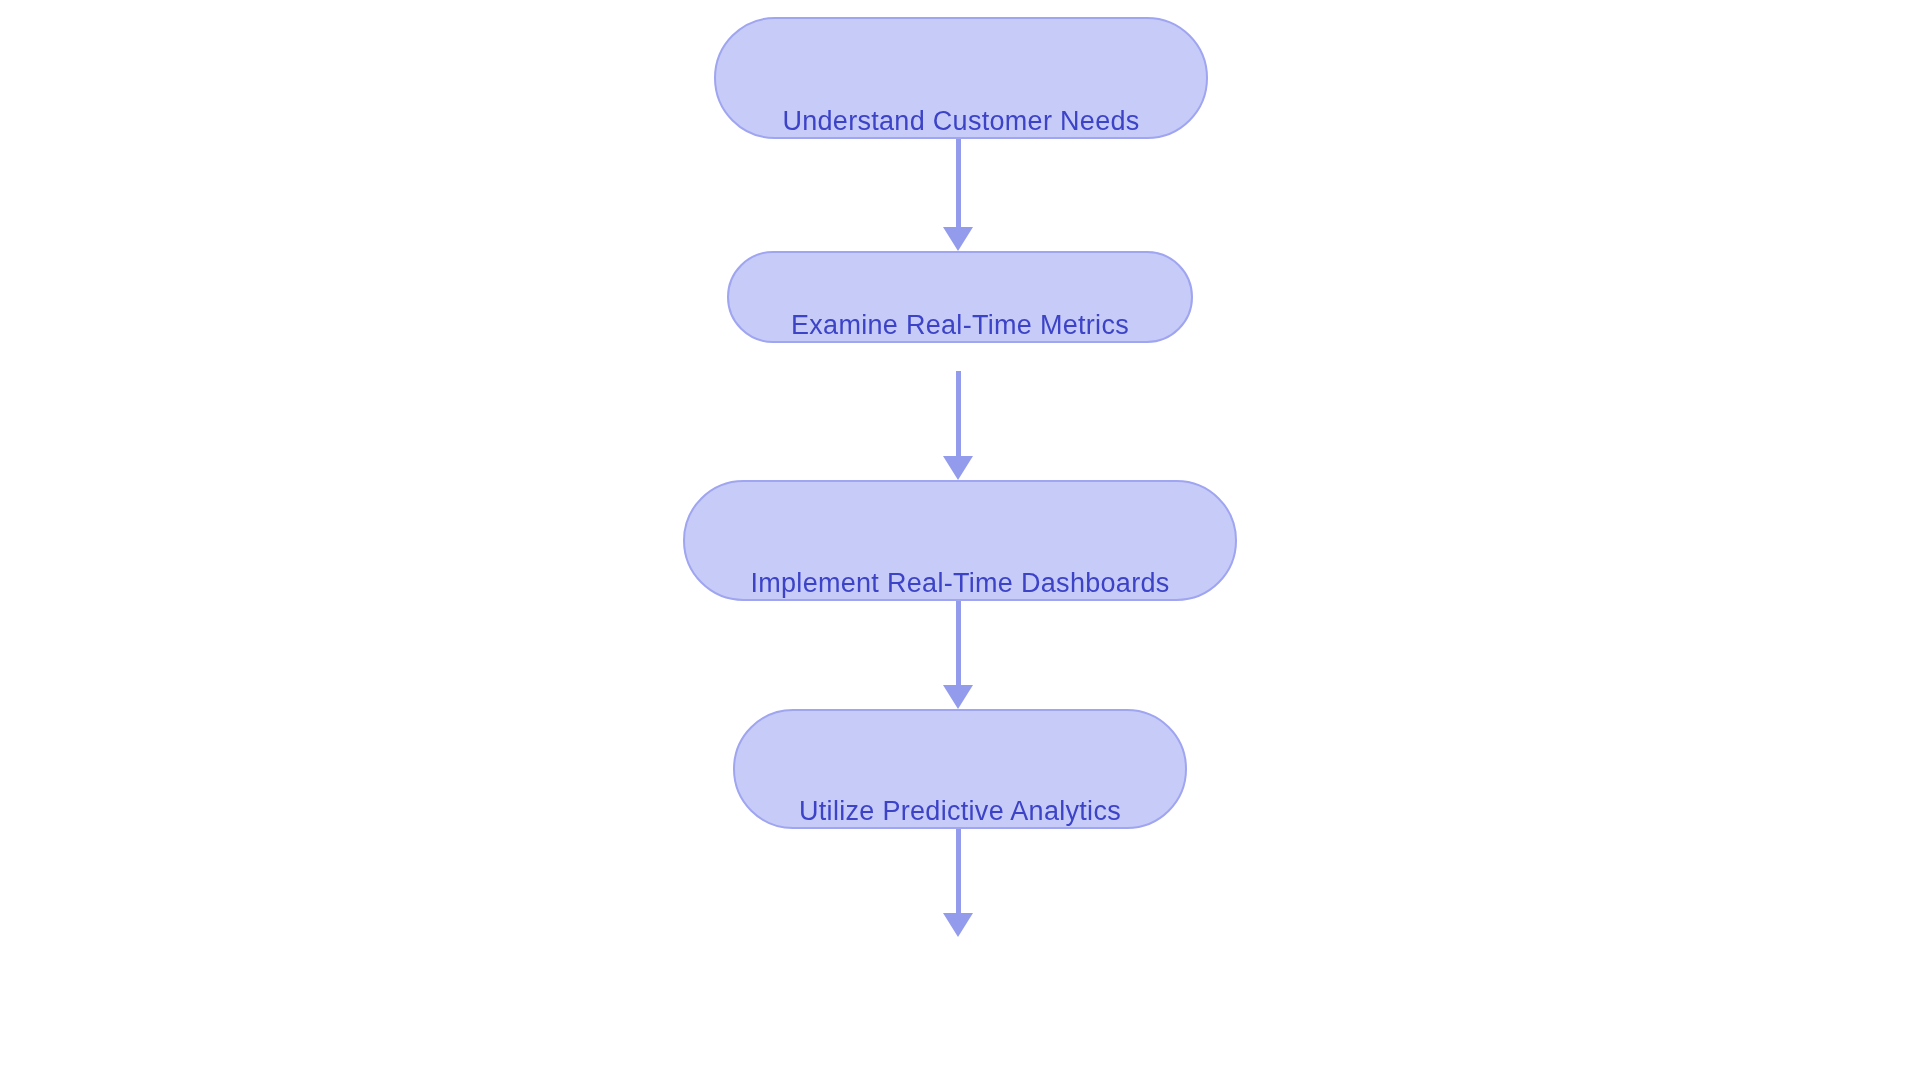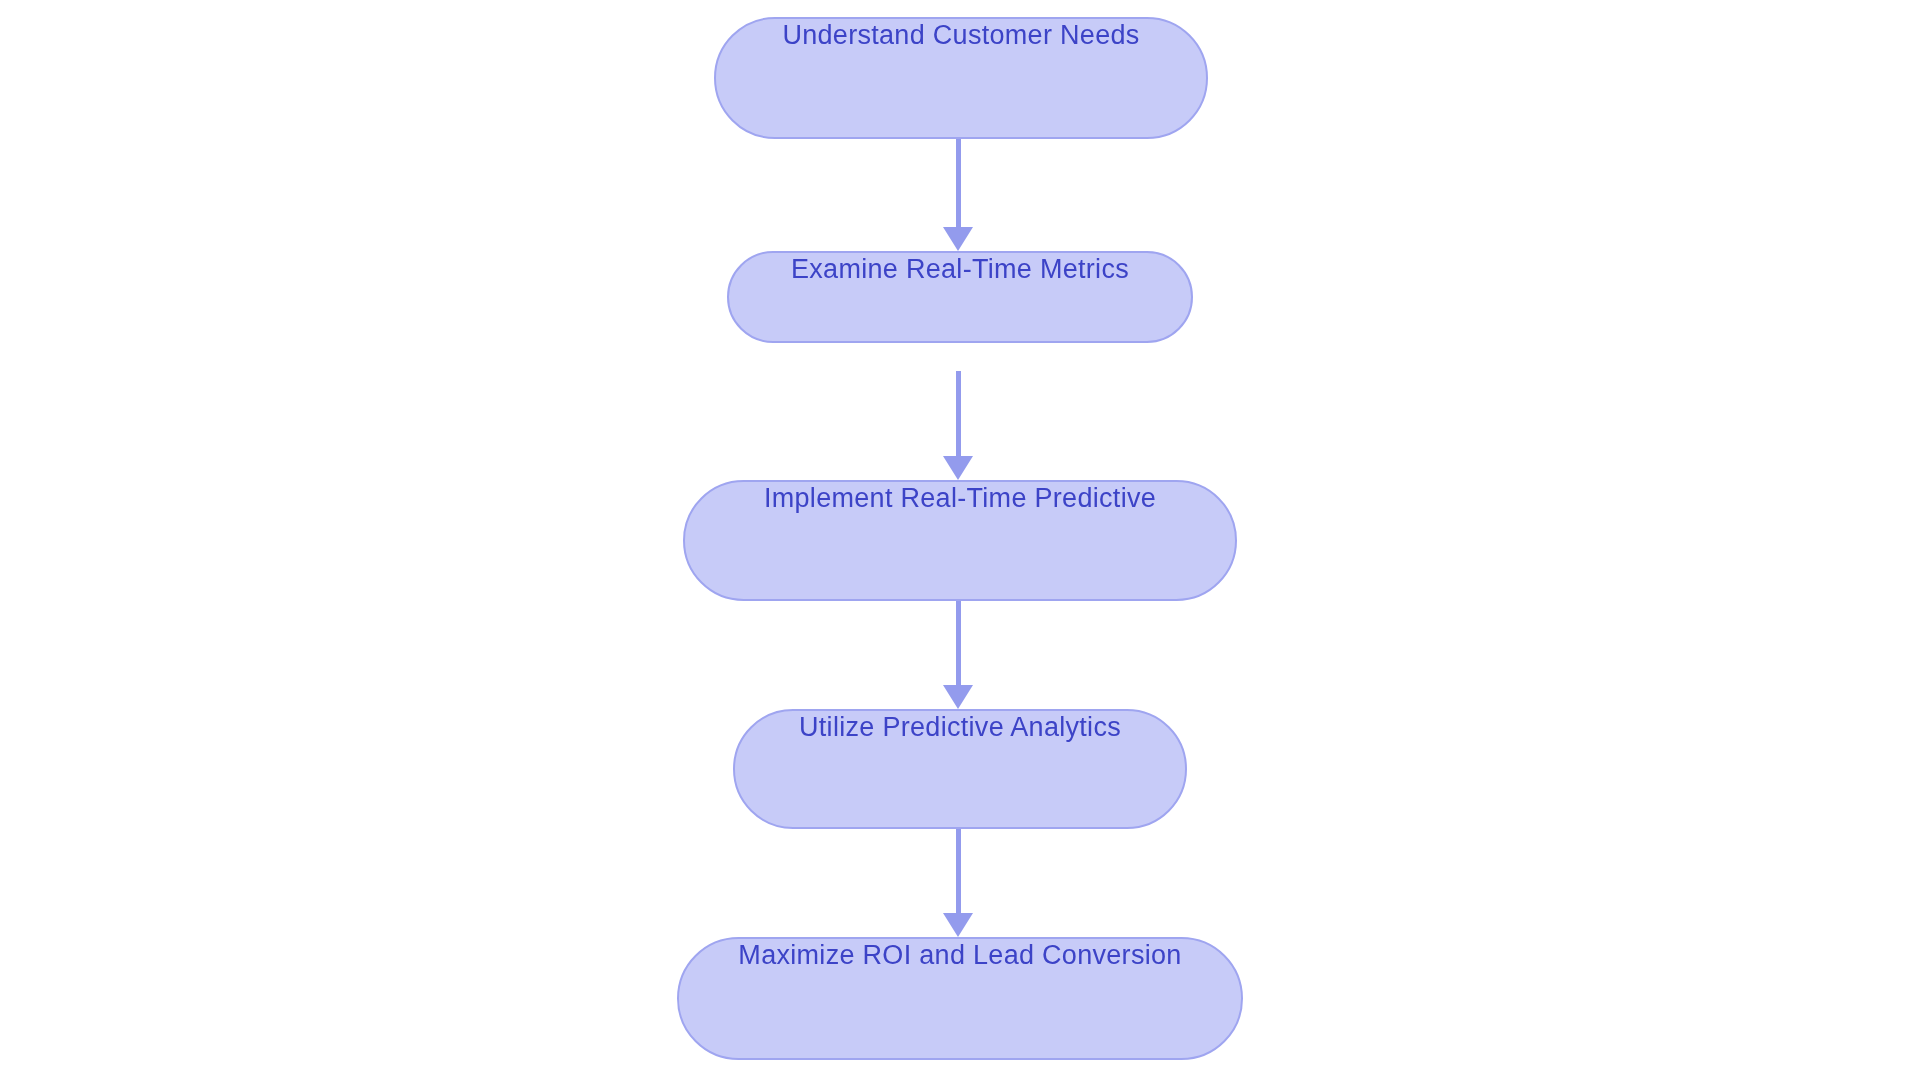--- a/index.html
+++ b/index.html
@@ -20,21 +20,21 @@
     height: 1083px;
     background: var(--background);
     overflow: hidden;
   }
   .node {
     position: absolute;
     background: var(--node-fill);
     border: 2px solid var(--node-border);
     border-radius: 62px;
     display: flex;
-    align-items: flex-start;
+    align-items: flex-end;
     justify-content: center;
     text-align: center;
   }
   .node .label {
     color: var(--node-text);
     font-size: 27px;
     font-weight: 400;
     letter-spacing: 0.3px;
     line-height: 1.2;
     white-space: nowrap;
@@ -86,34 +86,31 @@
   <div class="node node-2">
     <span class="label">Examine Real-Time Metrics</span>
   </div>
 
   <div class="arrow arrow-2">
     <div class="shaft"></div>
     <div class="head"></div>
   </div>
 
   <div class="node node-3">
-    <span class="label">Implement Real-Time Predictive</span>
+    <span class="label">Implement Real-Time Dashboards</span>
   </div>
 
   <div class="arrow arrow-3">
     <div class="shaft"></div>
     <div class="head"></div>
   </div>
 
   <div class="node node-4">
     <span class="label">Utilize Predictive Analytics</span>
   </div>
 
   <div class="arrow arrow-4">
     <div class="shaft"></div>
     <div class="head"></div>
   </div>
 
-  <div class="node node-5">
-    <span class="label">Maximize ROI and Lead Conversion</span>
-  </div>
 
 </div>
 
 </body></html>

